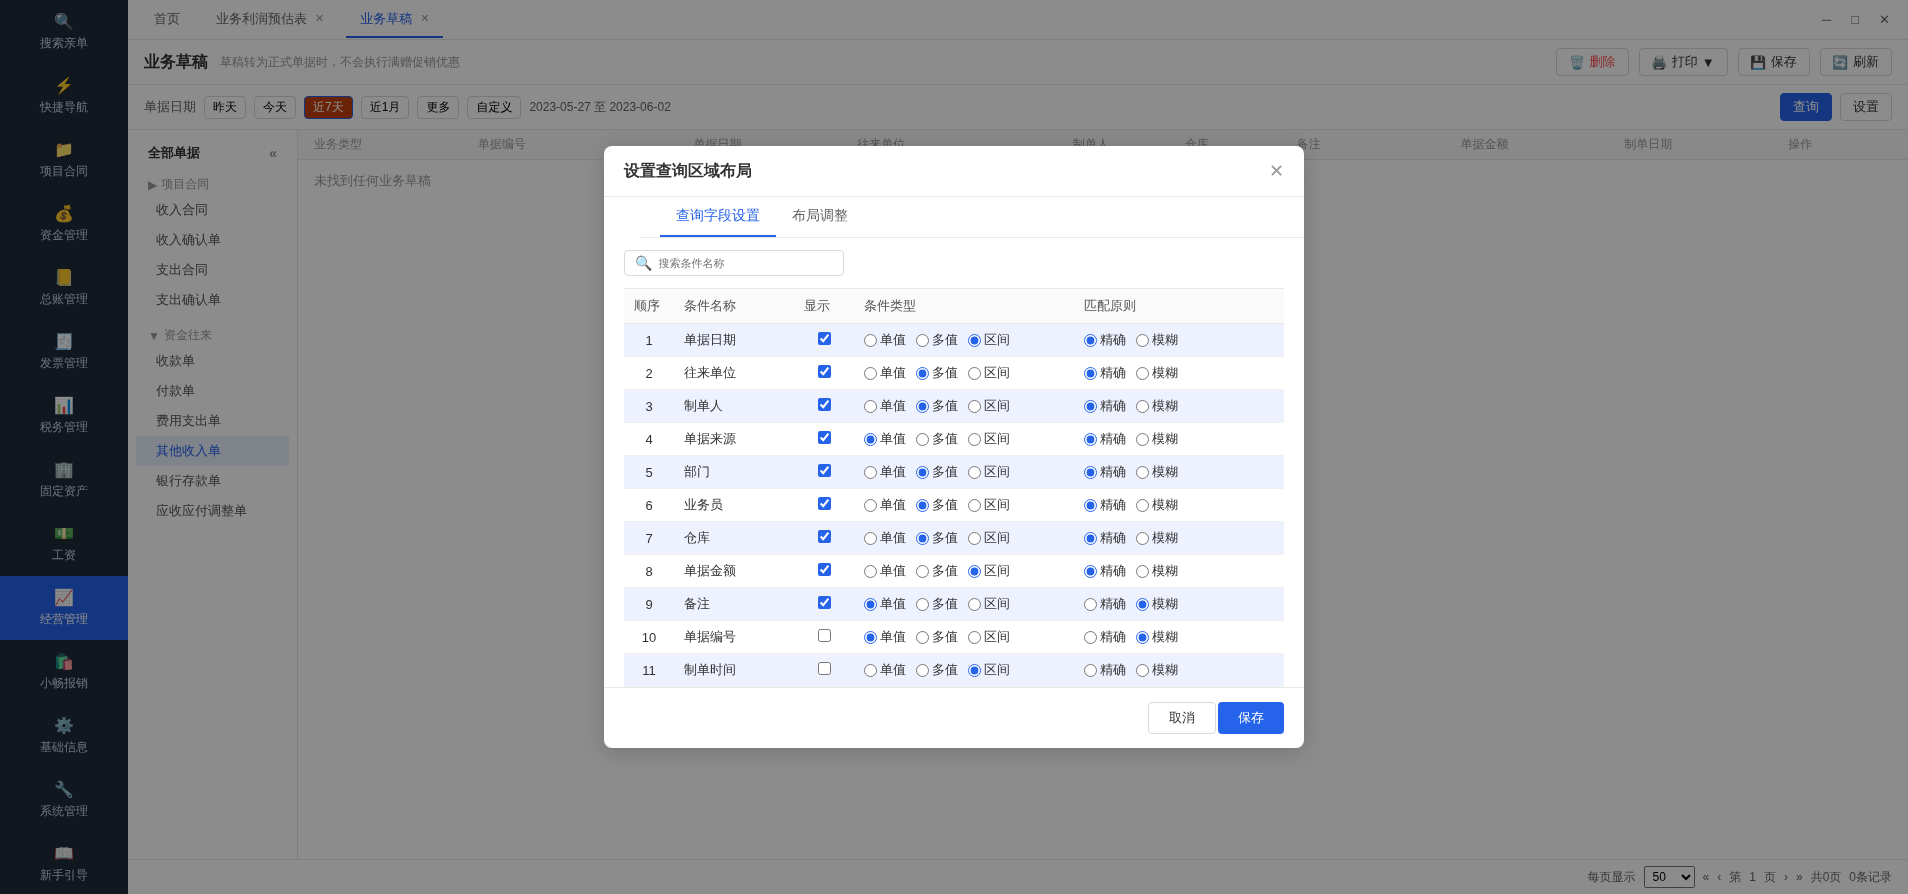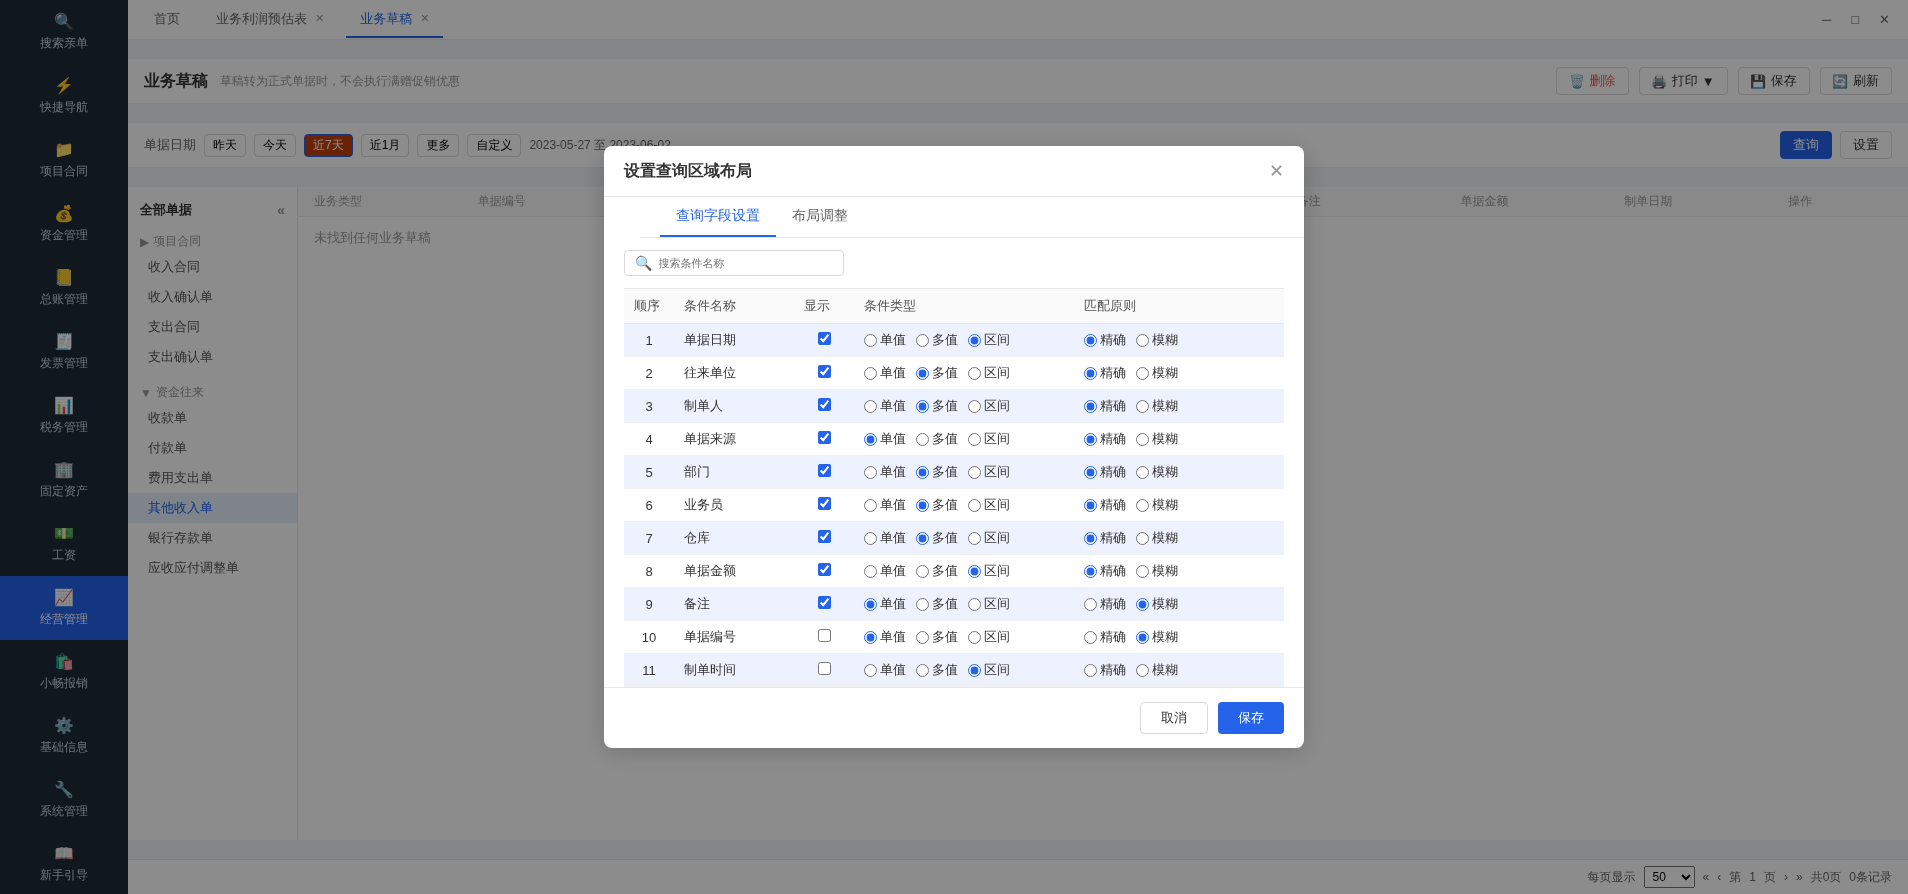--- a/index.html
+++ b/index.html
@@ -8,21 +8,21 @@
     
     .app-container { display: flex; height: 894px; width: 1908px; }
 
     
     .sidebar { width: 128px; background: #1e2a3a; color: #c8d0dc; display: flex; flex-direction: column; flex-shrink: 0; }
     .sidebar-item { display: flex; flex-direction: column; align-items: center; justify-content: center; padding: 12px 4px; cursor: pointer; font-size: 12px; gap: 4px; }
     .sidebar-item.active { background: #2563eb; color: #fff; }
     .sidebar-icon { font-size: 16px; }
 
     
-    .main-area { flex: 1; display: flex; flex-direction: column; background: #f0f2f5; overflow: hidden; gap: 19px; }
+    .main-area { flex: 1; display: flex; flex-direction: column; background: #f0f2f5; overflow: hidden; }
 
     
     .topbar { background: #fff; border-bottom: 1px solid #e8e8e8; display: flex; align-items: center; padding: 0 12px; height: 40px; gap: 8px; }
     .tab { padding: 8px 14px; font-size: 13px; color: #666; cursor: pointer; border-bottom: 2px solid transparent; display: flex; align-items: center; gap: 4px; }
     .tab.active { color: #2563eb; border-bottom: 2px solid #2563eb; font-weight: 500; }
     .tab-close { font-size: 11px; color: #999; margin-left: 4px; cursor: pointer; }
     .topbar-actions { margin-left: auto; display: flex; gap: 8px; align-items: center; }
     .topbar-btn { font-size: 13px; color: #666; cursor: pointer; padding: 2px 6px; }
 
     
@@ -39,21 +39,21 @@
     .toolbar-label { font-size: 13px; color: #666; }
     .date-btn { padding: 2px 8px; border-radius: 4px; border: 1px solid #d9d9d9; background: #fff; cursor: pointer; font-size: 12px; }
     .date-btn.active { background: #c2410c; color: #fff; border-color: #2563eb; }
     .date-range { font-size: 12px; color: #666; }
     .toolbar-right { margin-left: auto; display: flex; gap: 8px; }
 
     
     .content-area { display: flex; flex: 1; overflow: hidden; }
 
     
-    .left-nav { width: 170px; background: #fff; border-right: 1px solid #e8e8e8; padding: 8px 0; overflow-y: auto; flex-shrink: 0; }
+    .left-nav { width: 170px; background: #fff; border-right: 1px solid #e8e8e8; padding: 8px 8px; overflow-y: auto; flex-shrink: 0; }
     .left-nav-header { display: flex; align-items: center; justify-content: space-between; padding: 6px 12px; font-weight: 600; font-size: 13px; color: #333; }
     .left-nav-section { padding: 4px 0; }
     .left-nav-group { padding: 4px 12px 2px 12px; font-size: 12px; color: #999; cursor: pointer; display: flex; align-items: center; gap: 4px; }
     .left-nav-item { padding: 6px 12px 6px 20px; font-size: 13px; color: #555; cursor: pointer; }
     .left-nav-item.active { background: #e8f0fe; color: #2563eb; }
 
     
     .table-area { flex: 1; background: #fff; display: flex; flex-direction: column; overflow: hidden; }
     .empty-notice { padding: 12px 16px; font-size: 13px; color: #999; }
     .table-header-row { display: flex; align-items: center; padding: 6px 16px; border-bottom: 1px solid #e8e8e8; background: #fafafa; font-size: 12px; color: #999; gap: 8px; }
@@ -87,21 +87,21 @@
     .dialog-table { width: 100%; border-collapse: collapse; font-size: 13px; }
     .dialog-table th { background: #fafafa; padding: 8px 10px; text-align: left; font-weight: 500; color: #555; border-bottom: 1px solid #e8e8e8; border-top: 1px solid #e8e8e8; }
     .dialog-table td { padding: 7px 10px; border-bottom: 1px solid #f0f0f0; color: #333; }
     .dialog-table tr.row-highlighted td { background: #eef2ff; }
     .radio-group { display: flex; align-items: center; gap: 10px; }
     .radio-item { display: flex; align-items: center; gap: 3px; cursor: pointer; }
     .radio-item input[type="radio"] { accent-color: #2563eb; cursor: pointer; }
     .order-num { color: #666; text-align: center; }
 
     
-    .dialog-footer { padding: 14px 20px; border-top: 1px solid #e8e8e8; display: flex; justify-content: flex-end; gap: 10px; }
+    .dialog-footer { padding: 14px 20px; border-top: 1px solid #e8e8e8; display: flex; justify-content: flex-end; gap: 2px; }
     .btn-cancel { padding: 6px 20px; border-radius: 4px; border: 1px solid #d9d9d9; background: #fff; cursor: pointer; font-size: 13px; color: #333; }
     .btn-save { padding: 6px 20px; border-radius: 4px; border: none; background: #2563eb; color: #fff; cursor: pointer; font-size: 13px; }
   </style>
 </head>
 <body>
 
 <div class="app-container">
 
   <div class="sidebar">
     <div class="sidebar-item">

